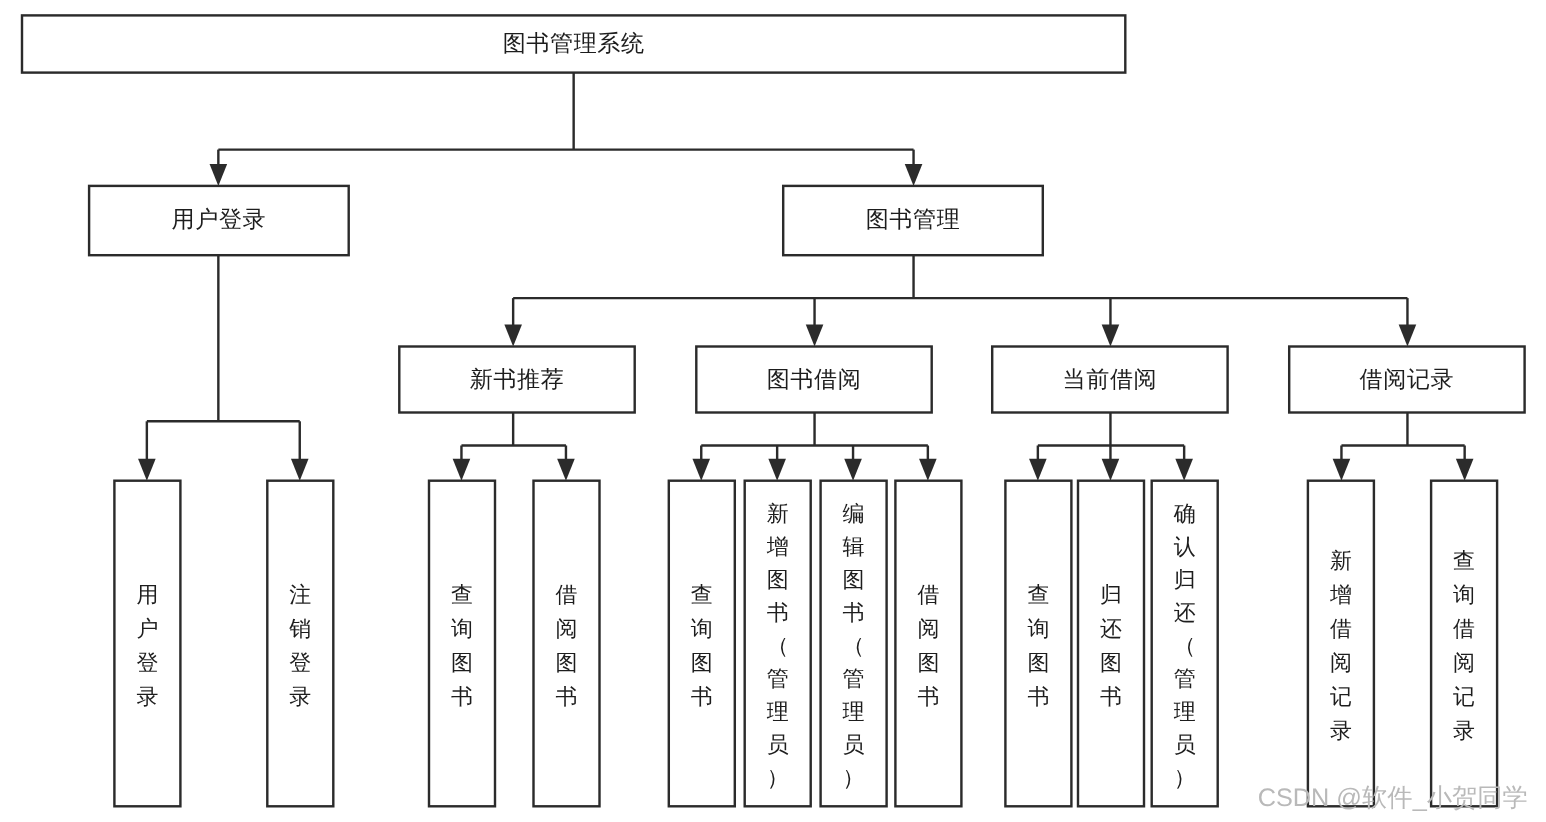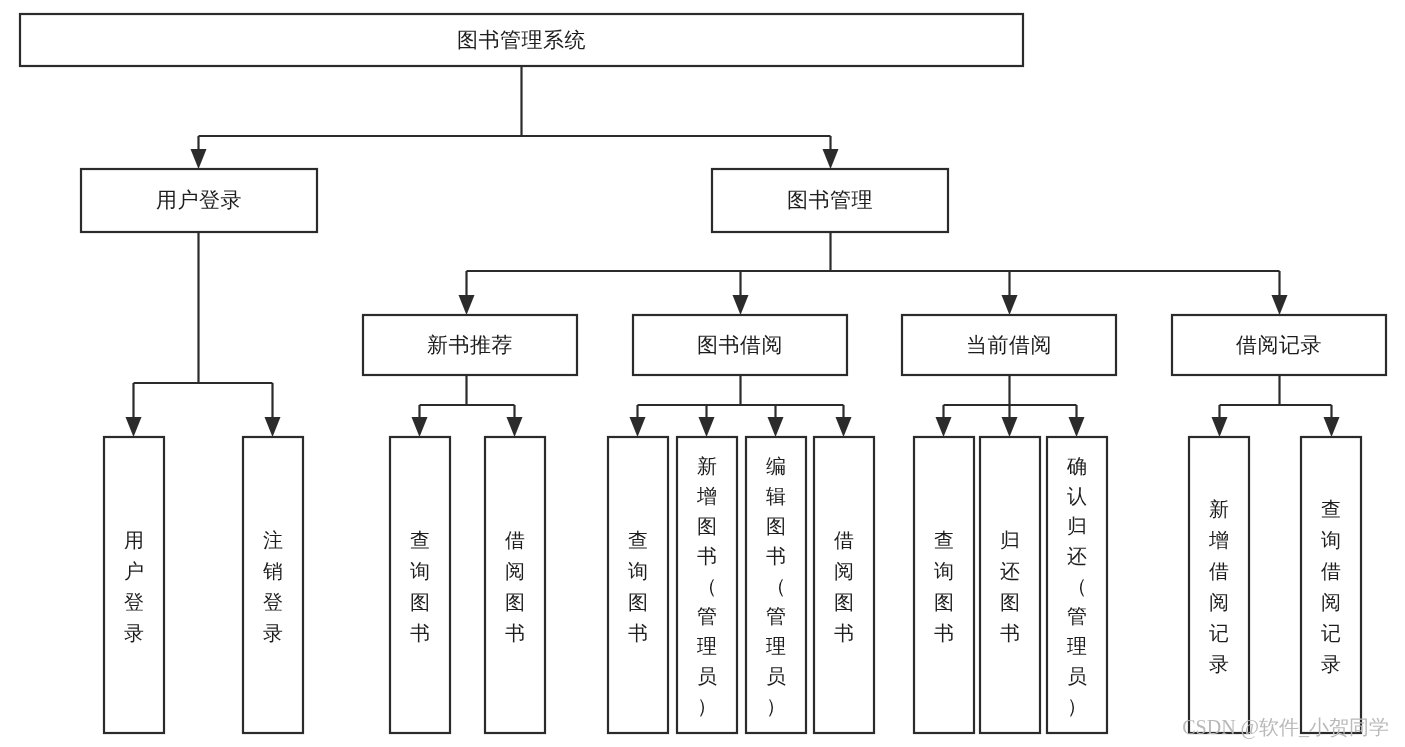--- a/index.html
+++ b/index.html
@@ -55,22 +55,22 @@
     font-family: "DejaVu Sans", "Liberation Sans", sans-serif;
     font-size: 20px;
     fill: #1d1d1d;
     text-anchor: middle;
     letter-spacing: 0px;
   }
   .watermark {
     position: absolute;
     right: 16px;
     bottom: 6px;
-    font-family: Liberation Serif, serif;
-    font-size: 20px;
+    font-family: Liberation Sans, sans-serif;
+    font-size: 23px;
     color: #b9b9b9;
     white-space: nowrap;
     user-select: none;
   }
 </style>
 </head>
 <body>
 
 <div id="diagram-root">
 

